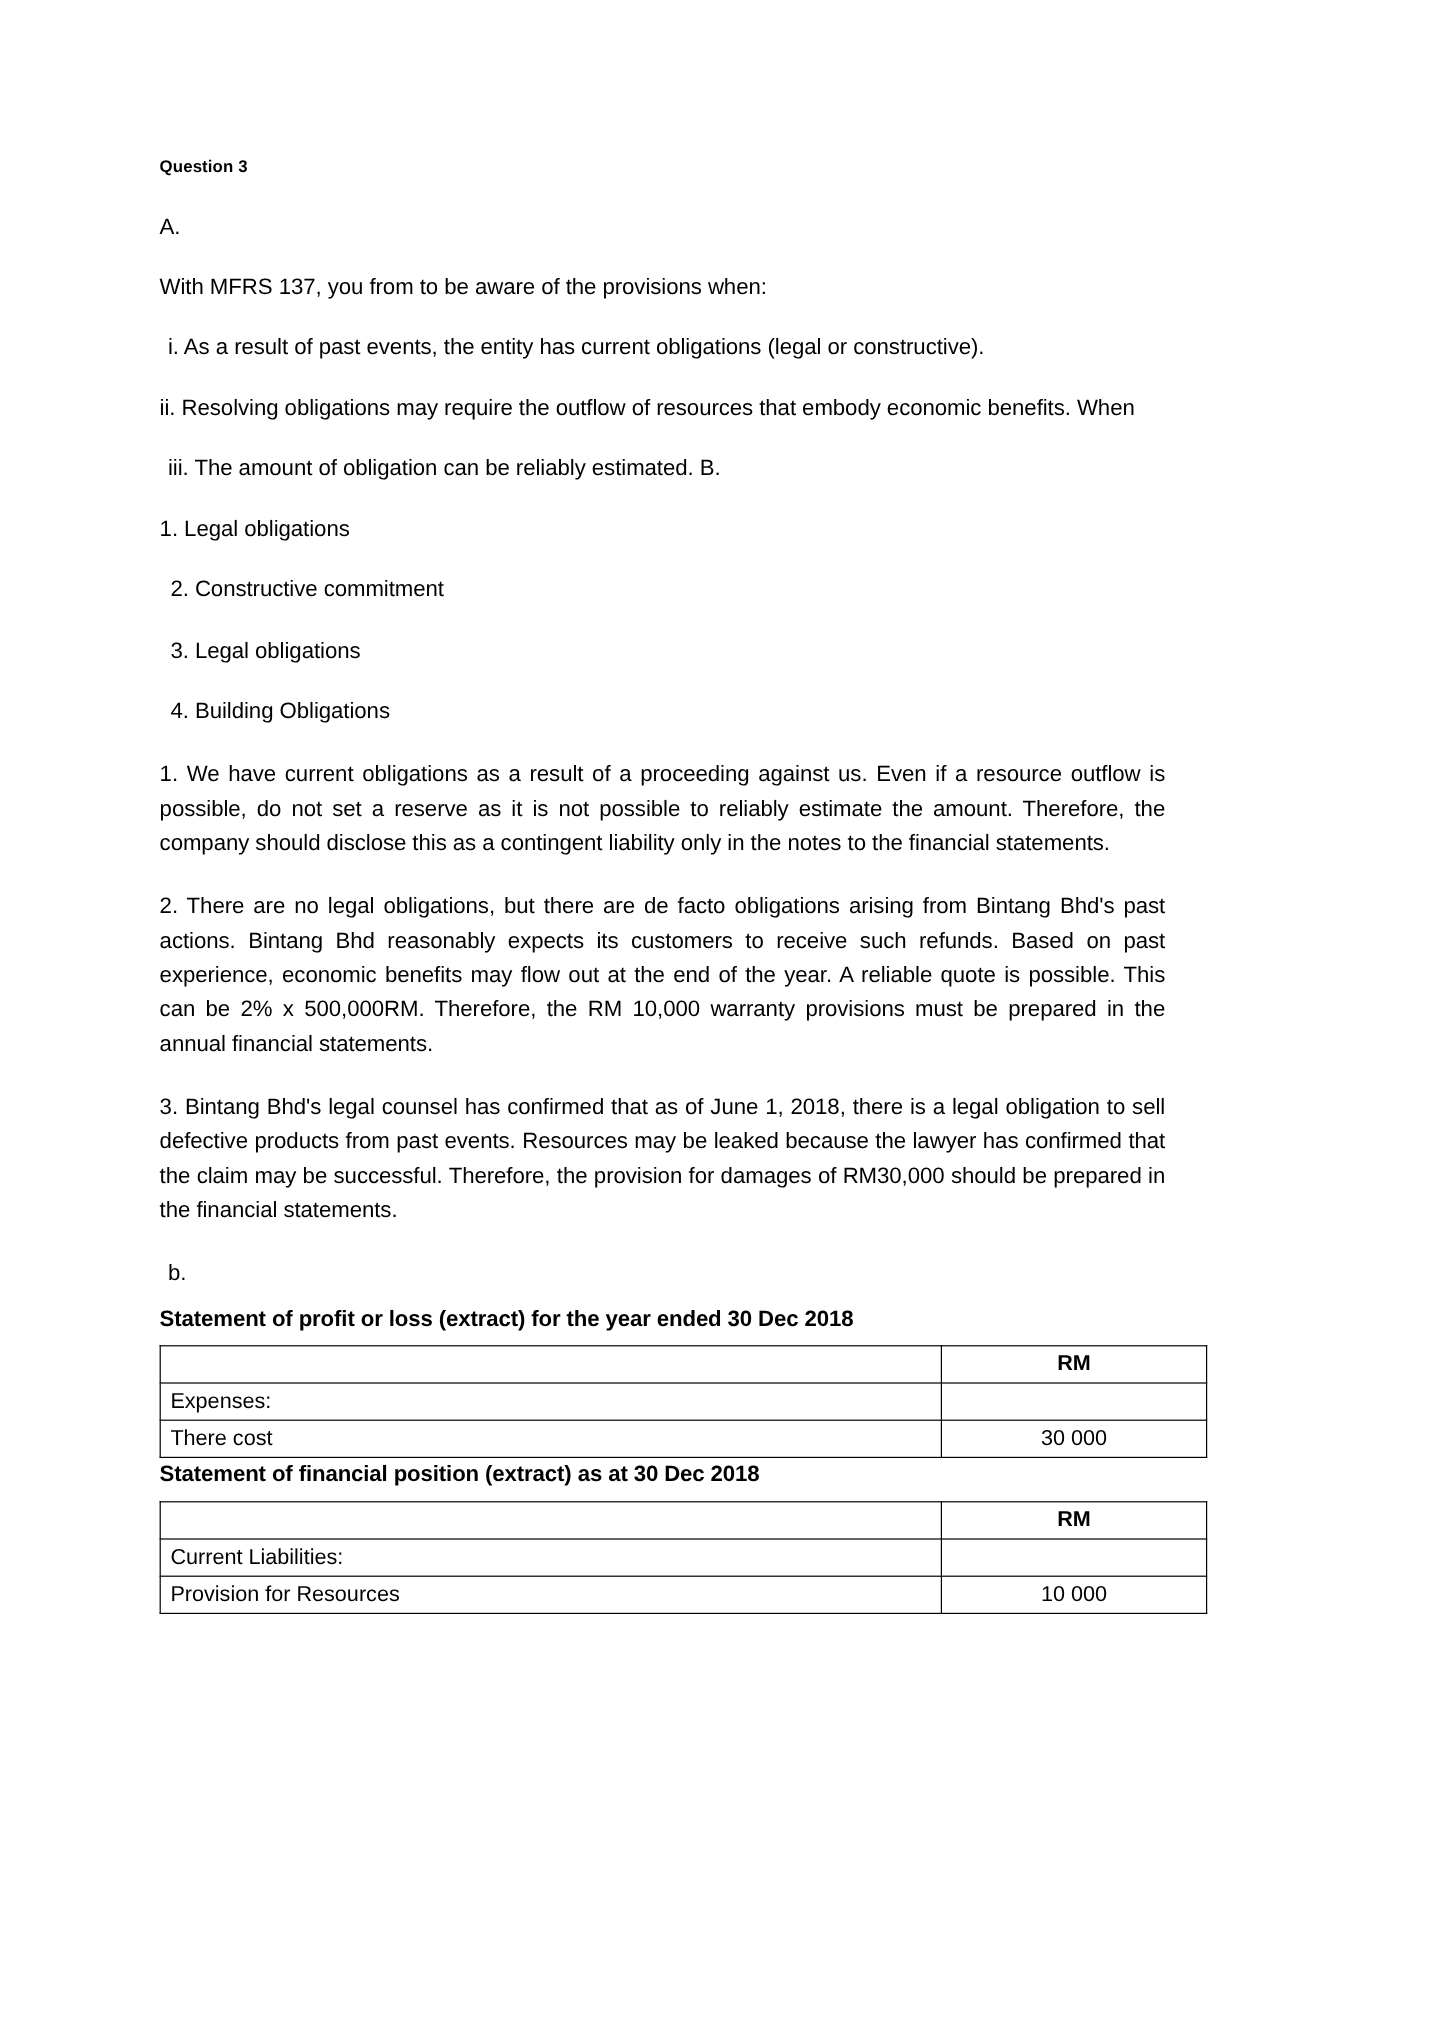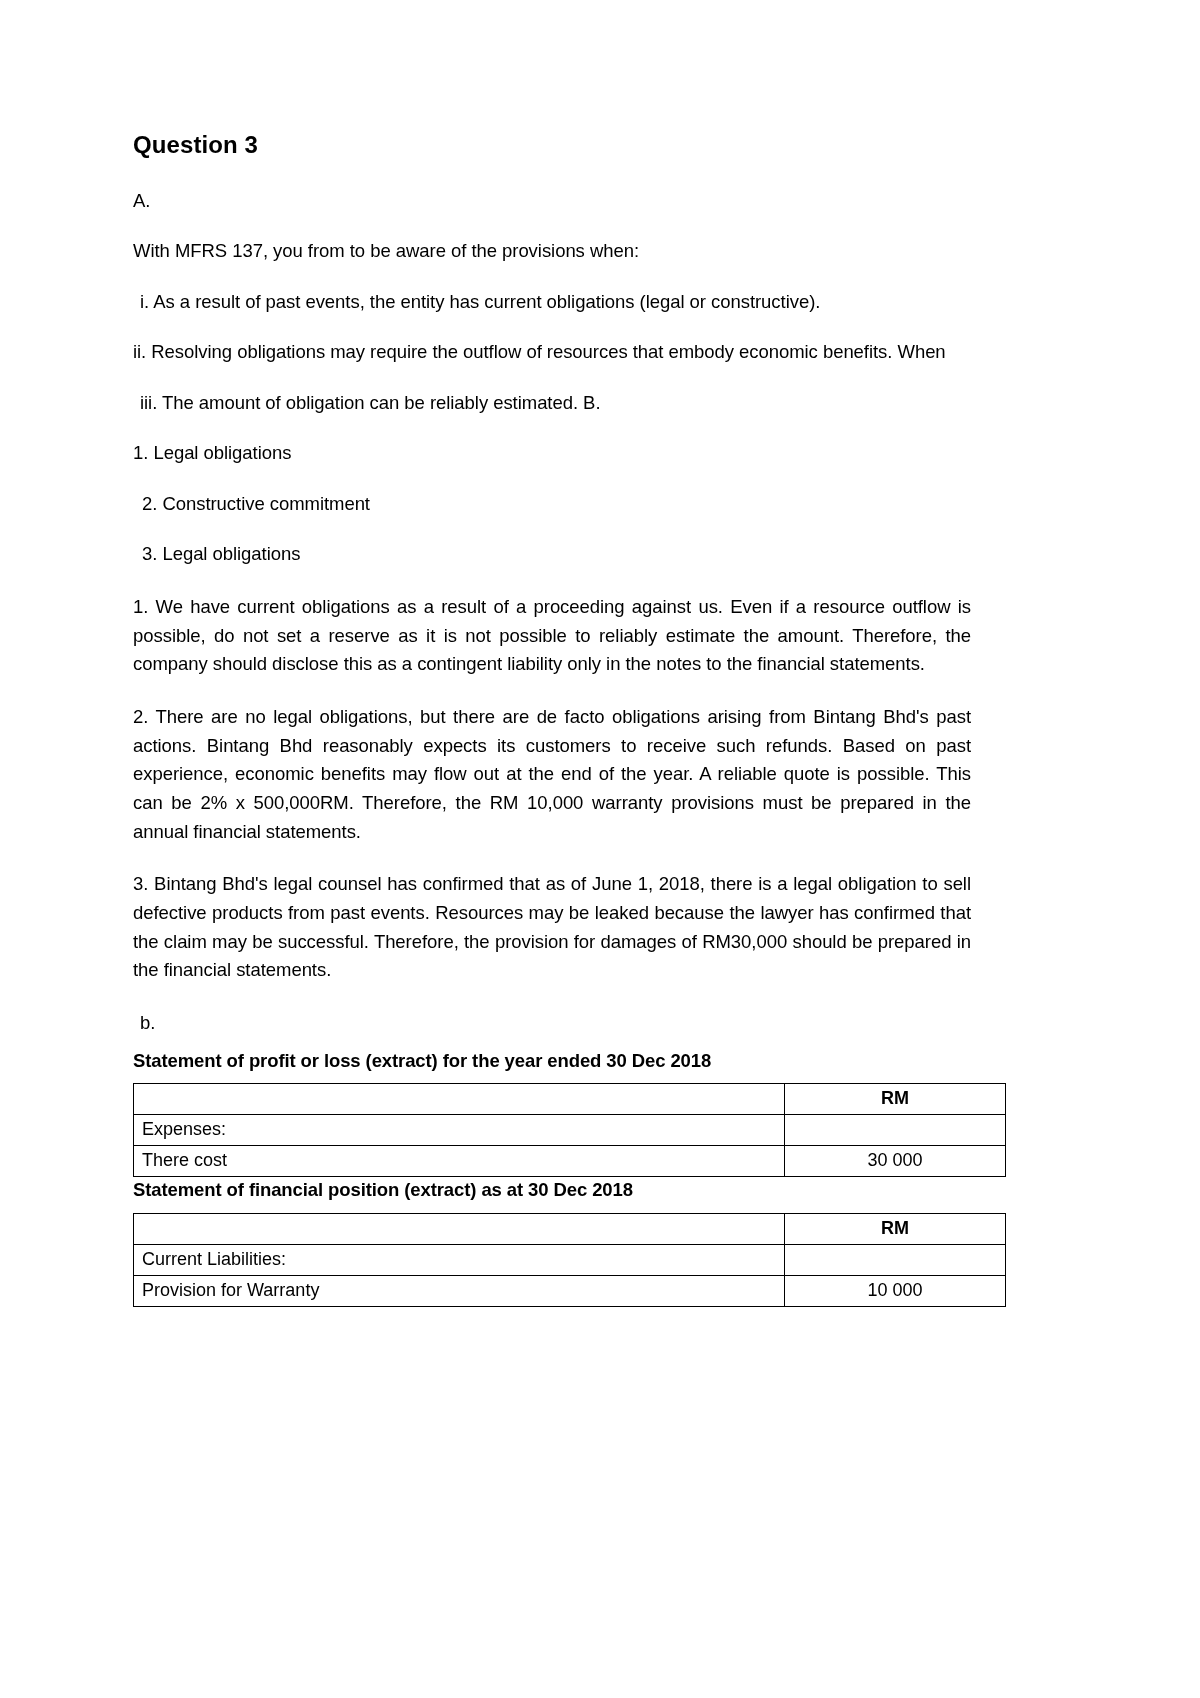--- a/index.html
+++ b/index.html
@@ -19,21 +19,21 @@
     width: 1200px;
     height: 1698px;
     background: #ffffff;
     box-sizing: border-box;
     padding: 130px 130px 0 133px;
   }
   .content {
     width: 838px;
   }
   .q-title {
-    font-size: 24px;
+    font-size: 14px;
     font-weight: bold;
     letter-spacing: 0.1px;
     margin: 0 0 29px 0;
     line-height: 1.25;
   }
   .para {
     font-size: 18.5px;
     line-height: 1.27;
     margin: 0 0 27px 0;
     letter-spacing: -0.05px;
@@ -110,20 +110,21 @@
 
     <p class="para">With MFRS 137, you from to be aware of the provisions when:</p>
 
     <p class="para indent1">i. As a result of past events, the entity has current obligations (legal or constructive).</p>
     <p class="para">ii. Resolving obligations may require the outflow of resources that embody economic benefits. When</p>
     <p class="para indent1">iii. The amount of obligation can be reliably estimated. B.</p>
 
     <p class="para">1. Legal obligations</p>
     <p class="para indent2">2. Constructive commitment</p>
     <p class="para indent2">3. Legal obligations</p>
+    <p class="para indent2">4. Building Obligations</p>
 
 
     <p class="para justify">1. We have current obligations as a result of a proceeding against us. Even if a resource outflow is possible, do not set a reserve as it is not possible to reliably estimate the amount. Therefore, the company should  disclose this as a contingent liability only in the notes to the financial statements.</p>
     <p class="para justify">2. There are no legal obligations, but there are de facto obligations arising from Bintang Bhd's past actions. Bintang Bhd reasonably expects its customers to receive such refunds. Based on past experience,  economic benefits may flow out at the end of the year. A reliable quote is possible. This can  be 2% x 500,000RM. Therefore, the RM 10,000 warranty provisions must be prepared in the annual financial statements.</p>
     <p class="para justify block-last">3. Bintang Bhd's legal counsel has confirmed that as of June 1, 2018, there is a legal obligation to sell defective products from past events. Resources may be leaked because the lawyer has confirmed that the claim may be successful. Therefore, the provision for damages of RM30,000 should be prepared in the financial statements.</p>
 
     <p class="bsec">b.</p>
 
     <p class="table-caption">Statement of profit or loss (extract) for the year ended 30 Dec 2018</p>
 
@@ -150,20 +151,20 @@
       <tbody>
         <tr>
           <td class="label"></td>
           <td class="amount hdr">RM</td>
         </tr>
         <tr>
           <td class="label bold-label">Current Liabilities:</td>
           <td class="amount"></td>
         </tr>
         <tr>
-          <td class="label">Provision for Warranty</td>
+          <td class="label">Provision for Resources</td>
           <td class="amount">10 000</td>
         </tr>
       </tbody>
     </table>
 
   </div>
 </div>
 
 </body></html>

